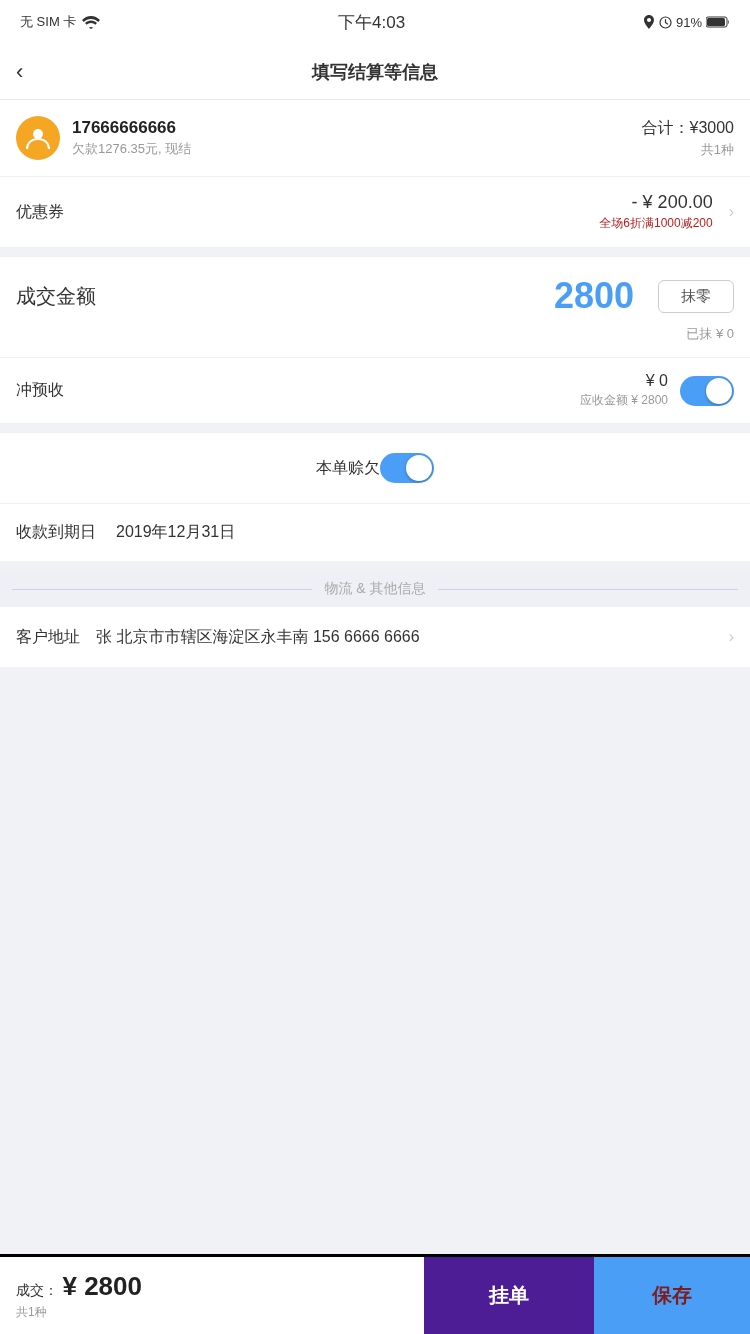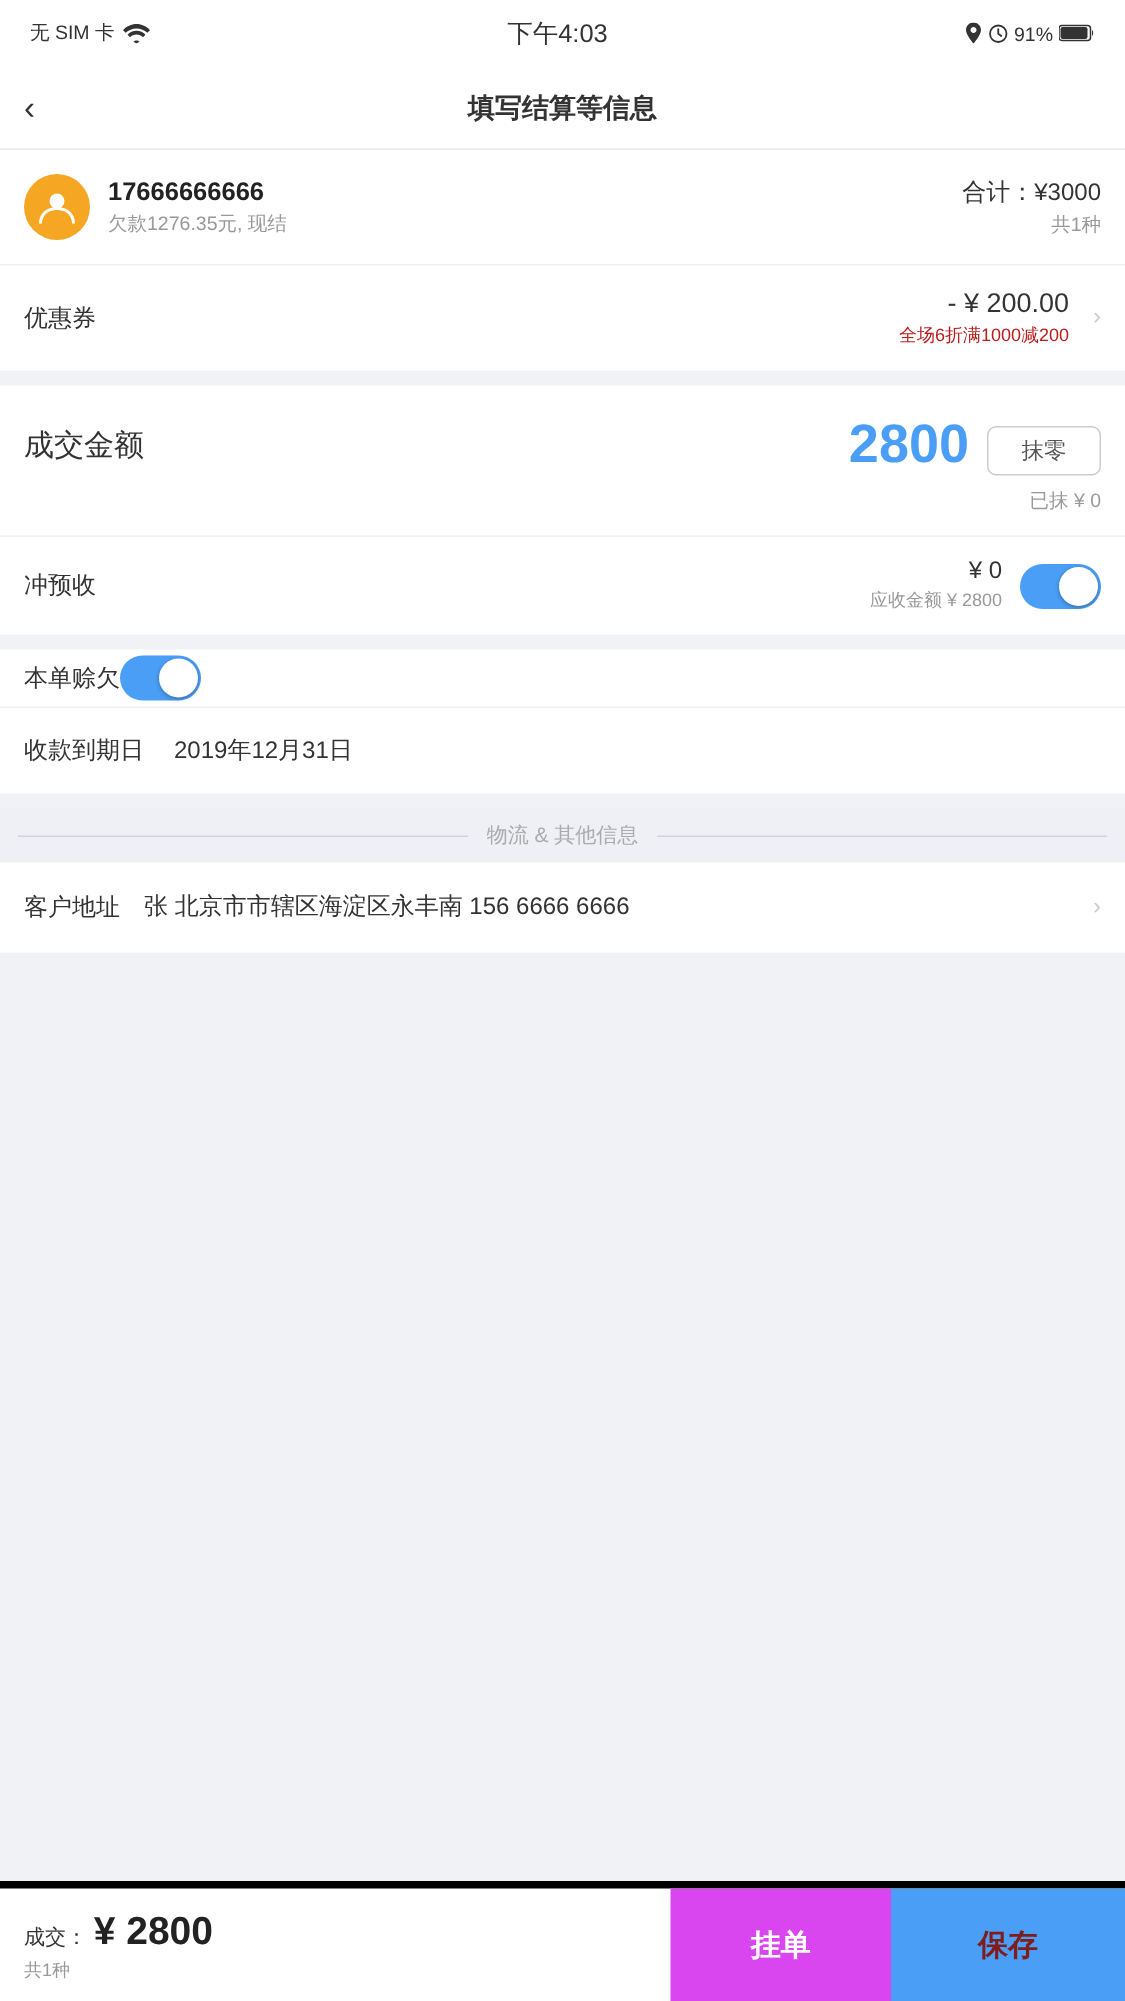--- a/index.html
+++ b/index.html
@@ -105,21 +105,21 @@
       background: #fff;
       margin-bottom: 10px;
     }
     .deal-row {
       display: flex;
       align-items: center;
       justify-content: space-between;
       padding: 18px 16px 8px 16px;
     }
     .deal-label { font-size: 20px; color: #333; }
-    .deal-right { display: flex; align-items: flex-end; gap: 12px; }
+    .deal-right { display: flex; align-items: center; gap: 24px; }
     .deal-amount { font-size: 36px; font-weight: 600; color: #4a9ef5; }
     .round-btn {
       border: 1px solid #ccc;
       border-radius: 6px;
       padding: 6px 22px;
       font-size: 15px;
       color: #555;
       background: #fff;
       cursor: pointer;
     }
@@ -158,22 +158,22 @@
       top: 2px;
       right: 2px;
       box-shadow: 0 1px 3px rgba(0,0,0,0.3);
       transition: right 0.2s;
     }
 
     
     .debt-row {
       display: flex;
       align-items: center;
-      justify-content: flex-start;
-      padding: 4px 16px;
+      justify-content: center;
+      padding: 20px 16px;
     }
     .debt-label { font-size: 16px; color: #333; }
 
     
     .duedate-row {
       display: flex;
       align-items: center;
       padding: 18px 16px;
       border-top: 1px solid #f0f0f0;
       gap: 20px;
@@ -218,38 +218,38 @@
     
     .bottom-bar {
       position: fixed;
       bottom: 0;
       left: 0;
       width: 750px;
       height: 80px;
       background: #fff;
       display: flex;
       align-items: center;
-      border-top: 5px solid #000000;
+      border-top: 3px solid #000000;
       justify-content: space-between;
     }
     .bottom-summary {
       flex: 1;
       padding: 0 16px;
     }
     .bottom-deal-label { font-size: 14px; color: #333; }
     .bottom-deal-amount { font-size: 26px; font-weight: 700; color: #222; }
     .bottom-count { font-size: 12px; color: #999; margin-top: 2px; }
     .bottom-actions {
       display: flex;
       height: 100%;
     }
     .btn-hold {
-      width: 147px;
+      width: 170px;
       height: 100%;
-      background: #d946ef;
+      background: #4c1d95;
       display: flex;
       align-items: center;
       justify-content: center;
       font-size: 20px;
       color: #fff;
       font-weight: 600;
       cursor: pointer;
     }
     .btn-save {
       width: 156px;

